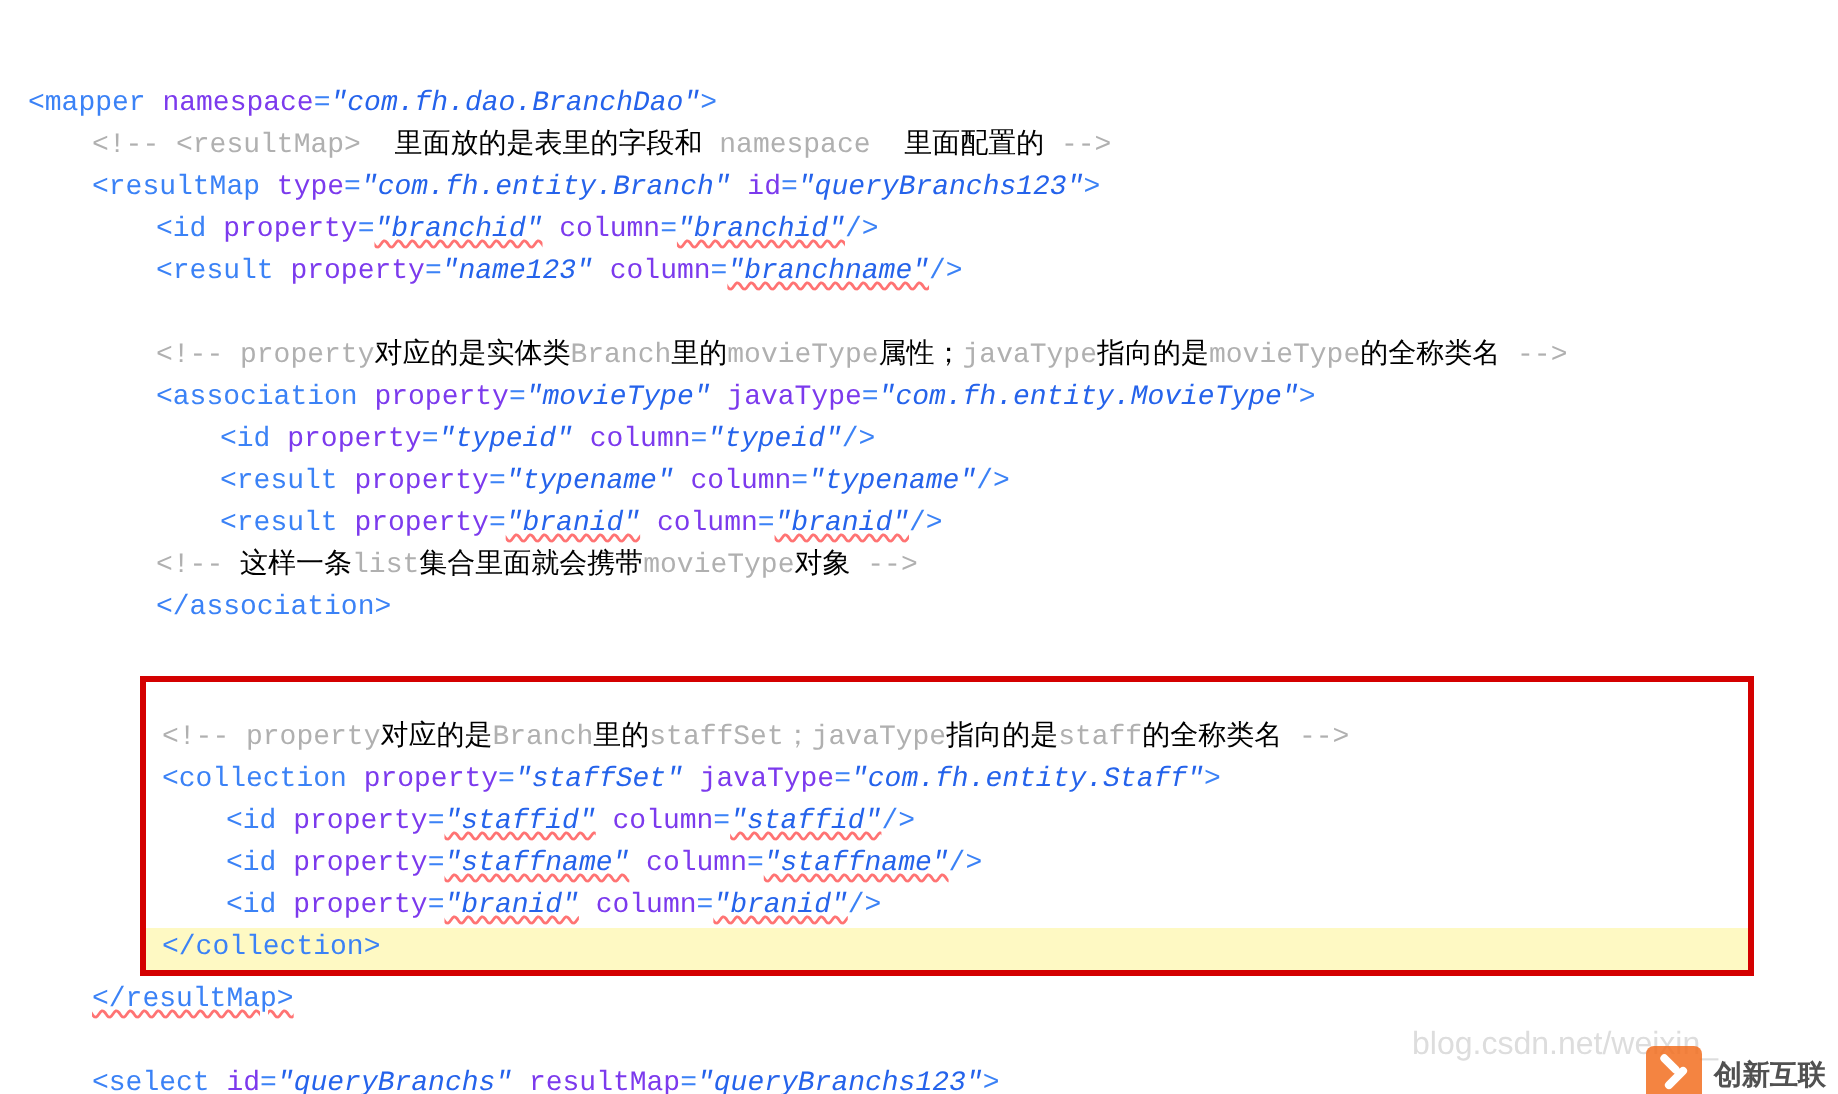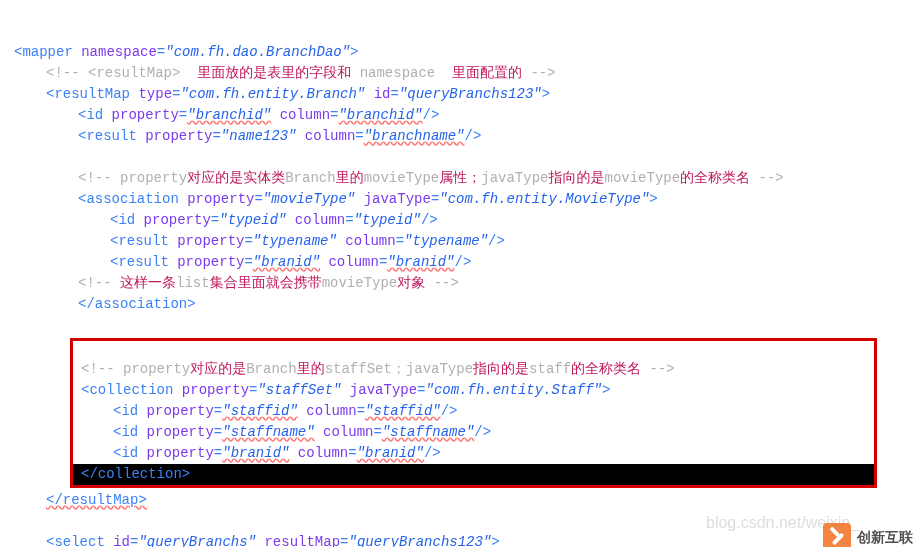--- a/index.html
+++ b/index.html
@@ -12,24 +12,24 @@
   padding: 4px 2px;
   width: 919px;
   position: relative;
   overflow: hidden;
 }
 .line { white-space: pre; }
 .t { color: #3b82f6; }      
 .a { color: #7c3aed; }      
 .v { color: #2563eb; font-style: italic; } 
 .c { color: #b0b0b0; }      
-.cj { color: #be185d; }        
+.cj { color: #000000; }        
 .p { color: #3b82f6; }      
 .ul { text-decoration: underline; text-decoration-color: rgba(255,0,0,.55); text-decoration-style: wavy; }
-.hl { background: #000000; }
+.hl { background: #fef9c3; }
 .box {
   border: 3px solid #d40000;
   margin: 2px 40px 2px 68px;
   padding-top: 18px;
 }
 .indent0 { padding-left: 12px; margin-top: 38px; }
 .indent1 { padding-left: 44px; }
 .indent2 { padding-left: 76px; }
 .indent3 { padding-left: 108px; }
 .box .indent2 { padding-left: 8px; }

